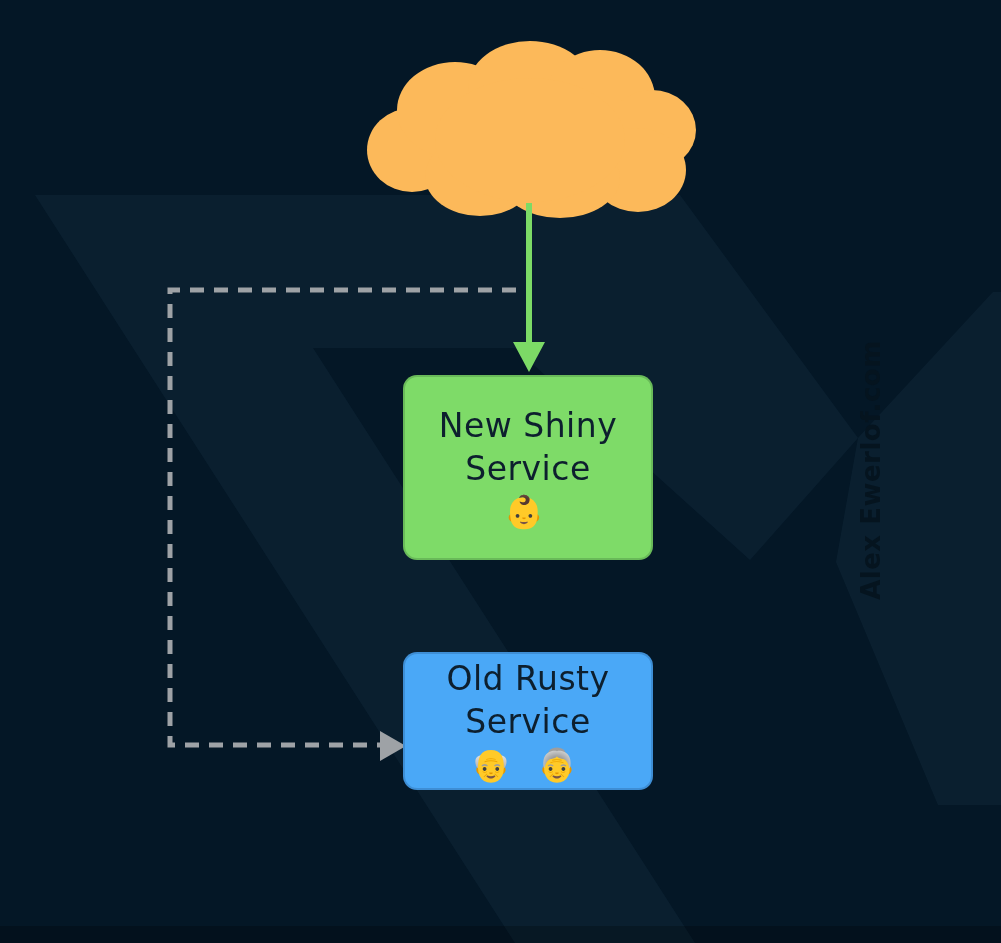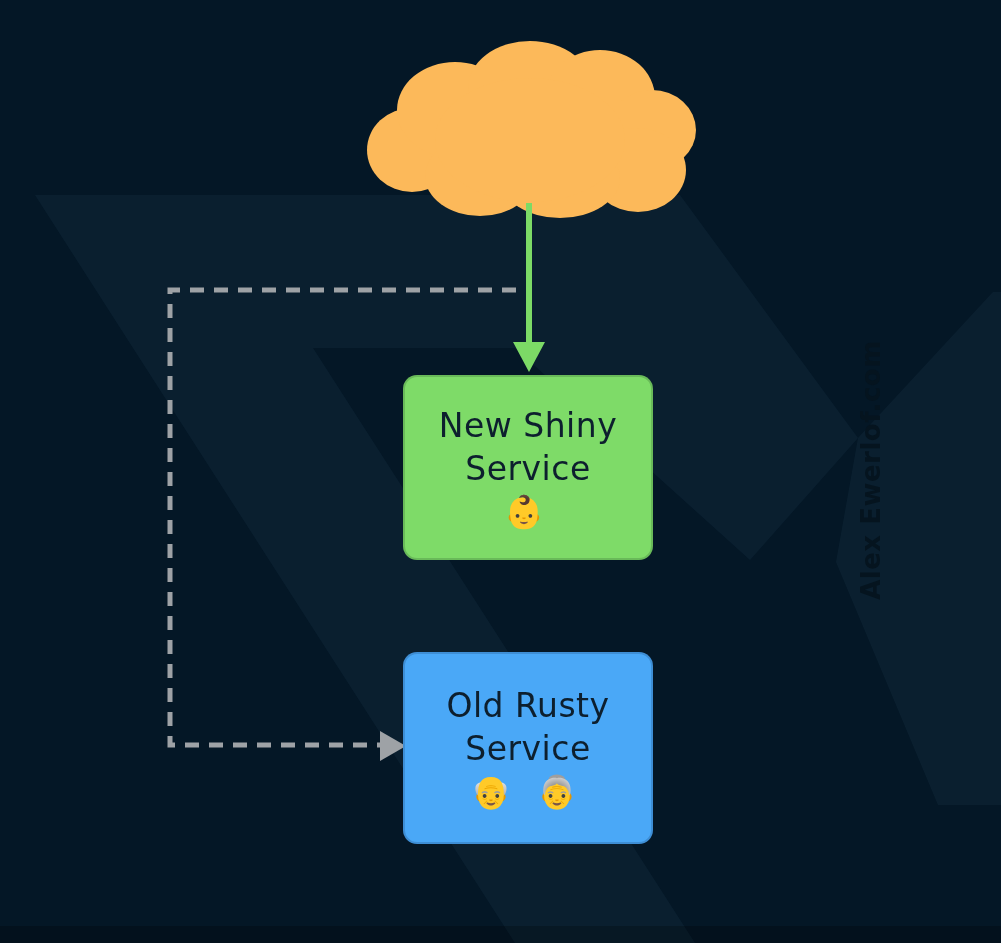--- a/index.html
+++ b/index.html
@@ -60,21 +60,21 @@
   .service-box.new {
     left: 403px;
     top: 375px;
     height: 185px;
     background: var(--box-new, #7EDB68);
     border: 2px solid rgba(10, 40, 20, 0.18);
   }
   .service-box.old {
     left: 403px;
     top: 652px;
-    height: 192px;
+    height: 138px;
     background: var(--box-old, #4AA8F7);
     border: 2px solid rgba(10, 30, 60, 0.18);
   }
   .service-label {
     font-size: 33px;
     line-height: 43px;
     font-weight: 500;
     letter-spacing: 0.5px;
     white-space: nowrap;
   }

